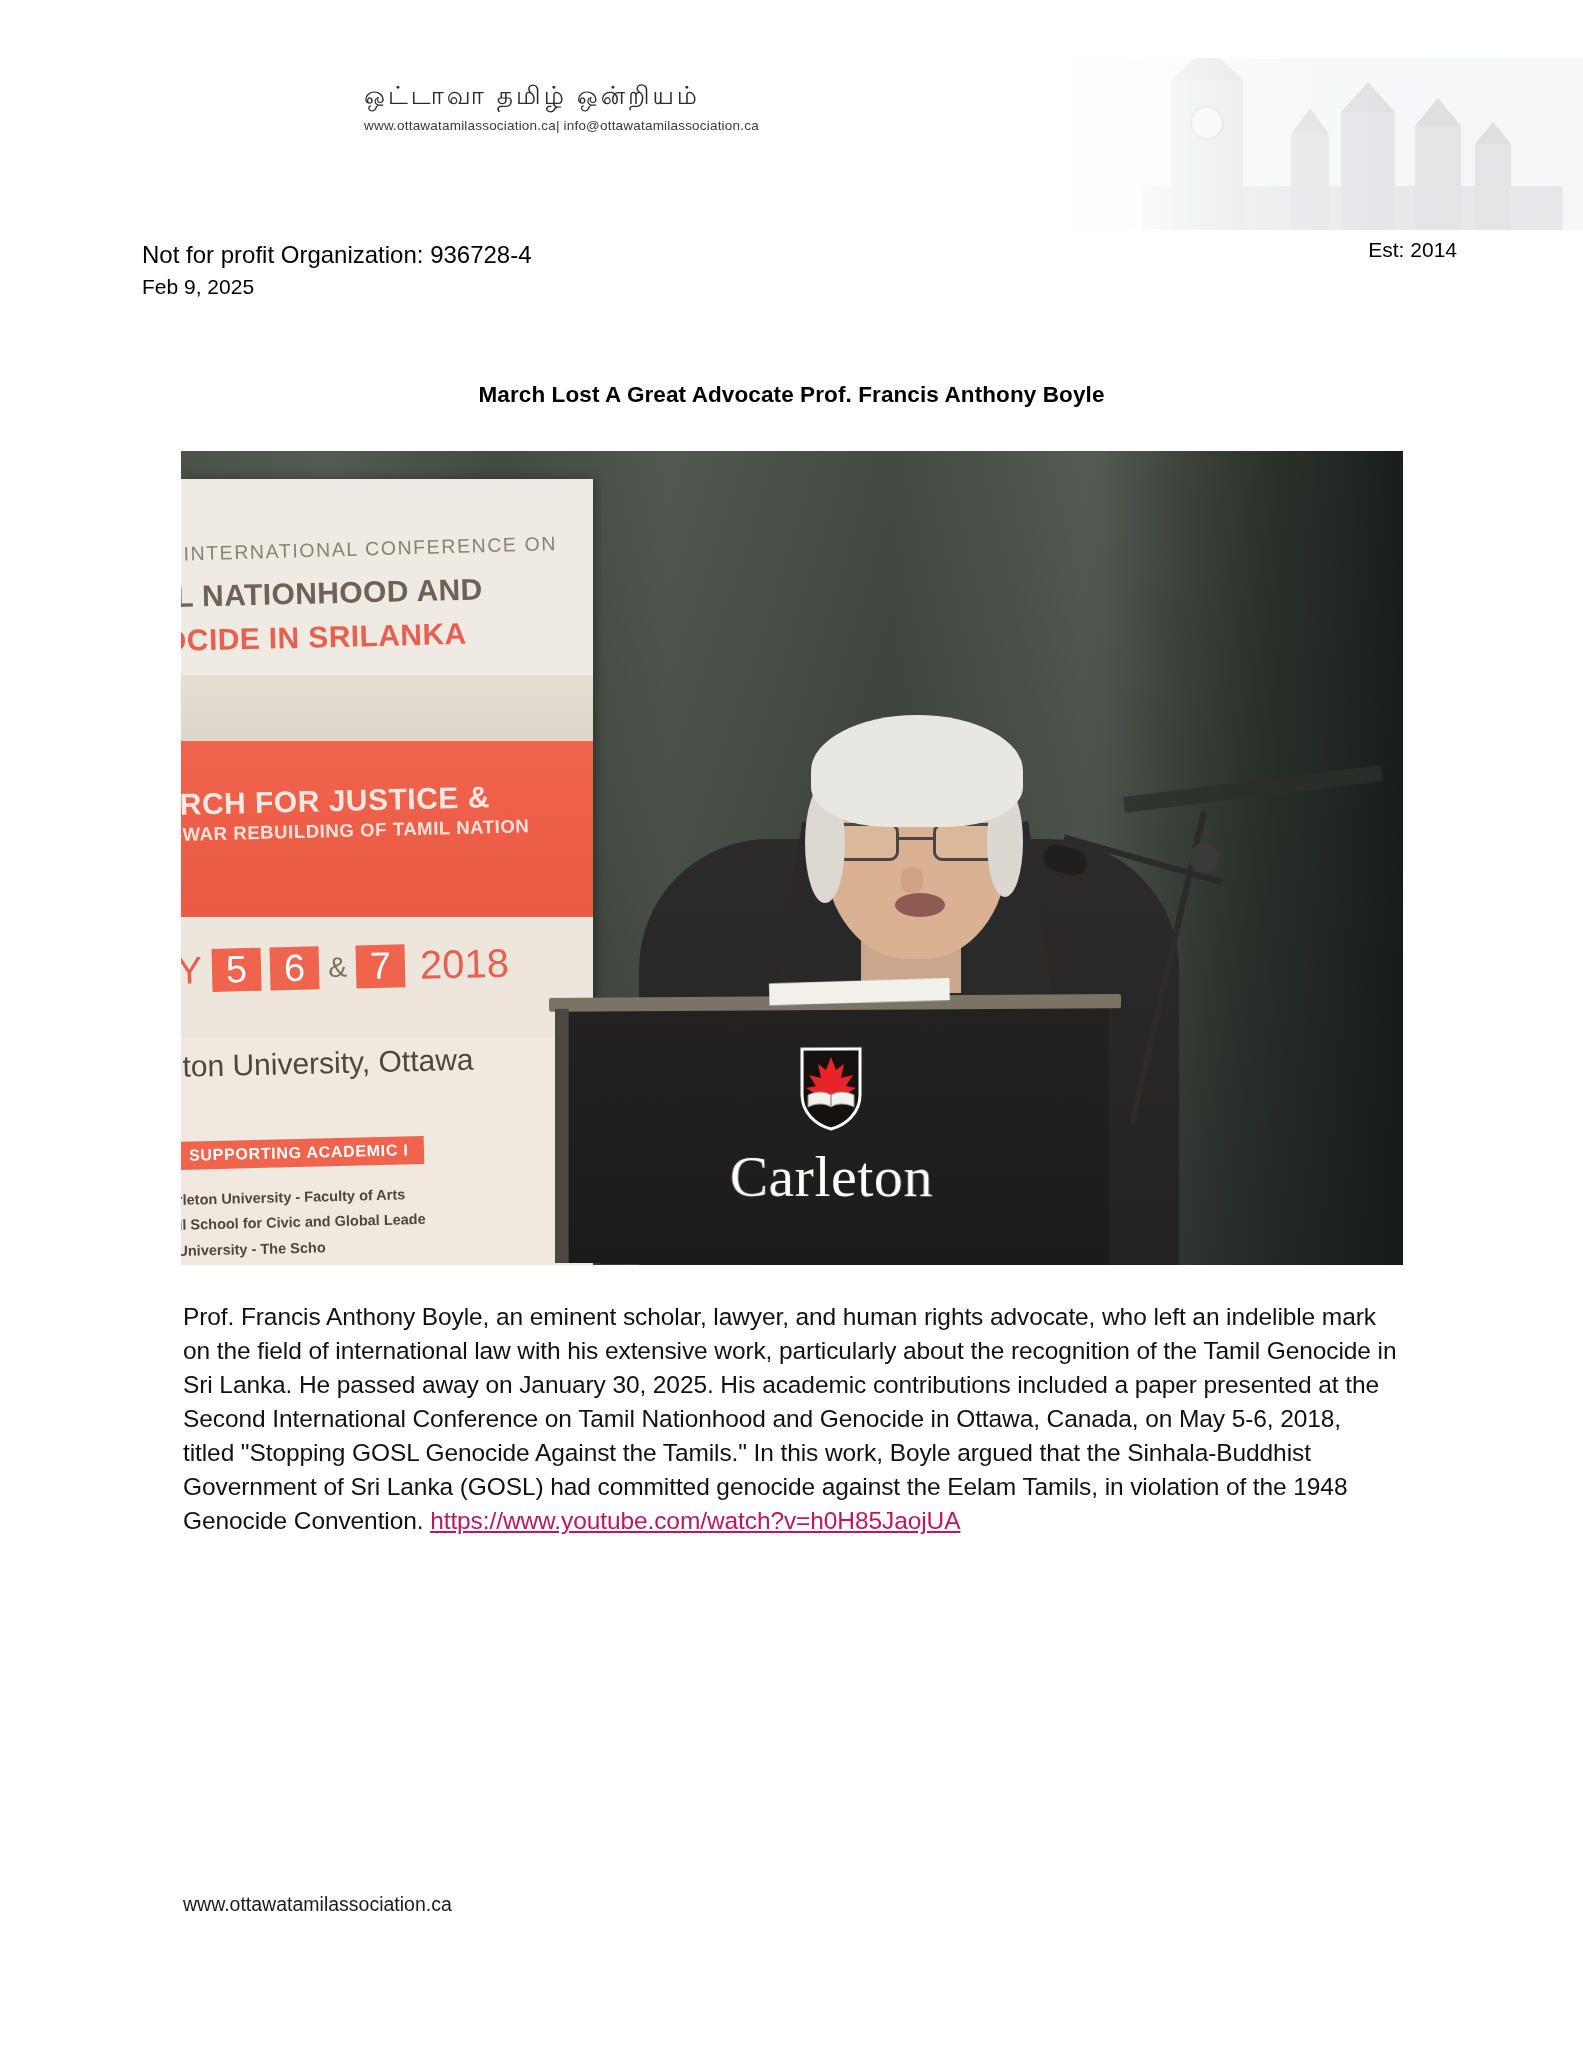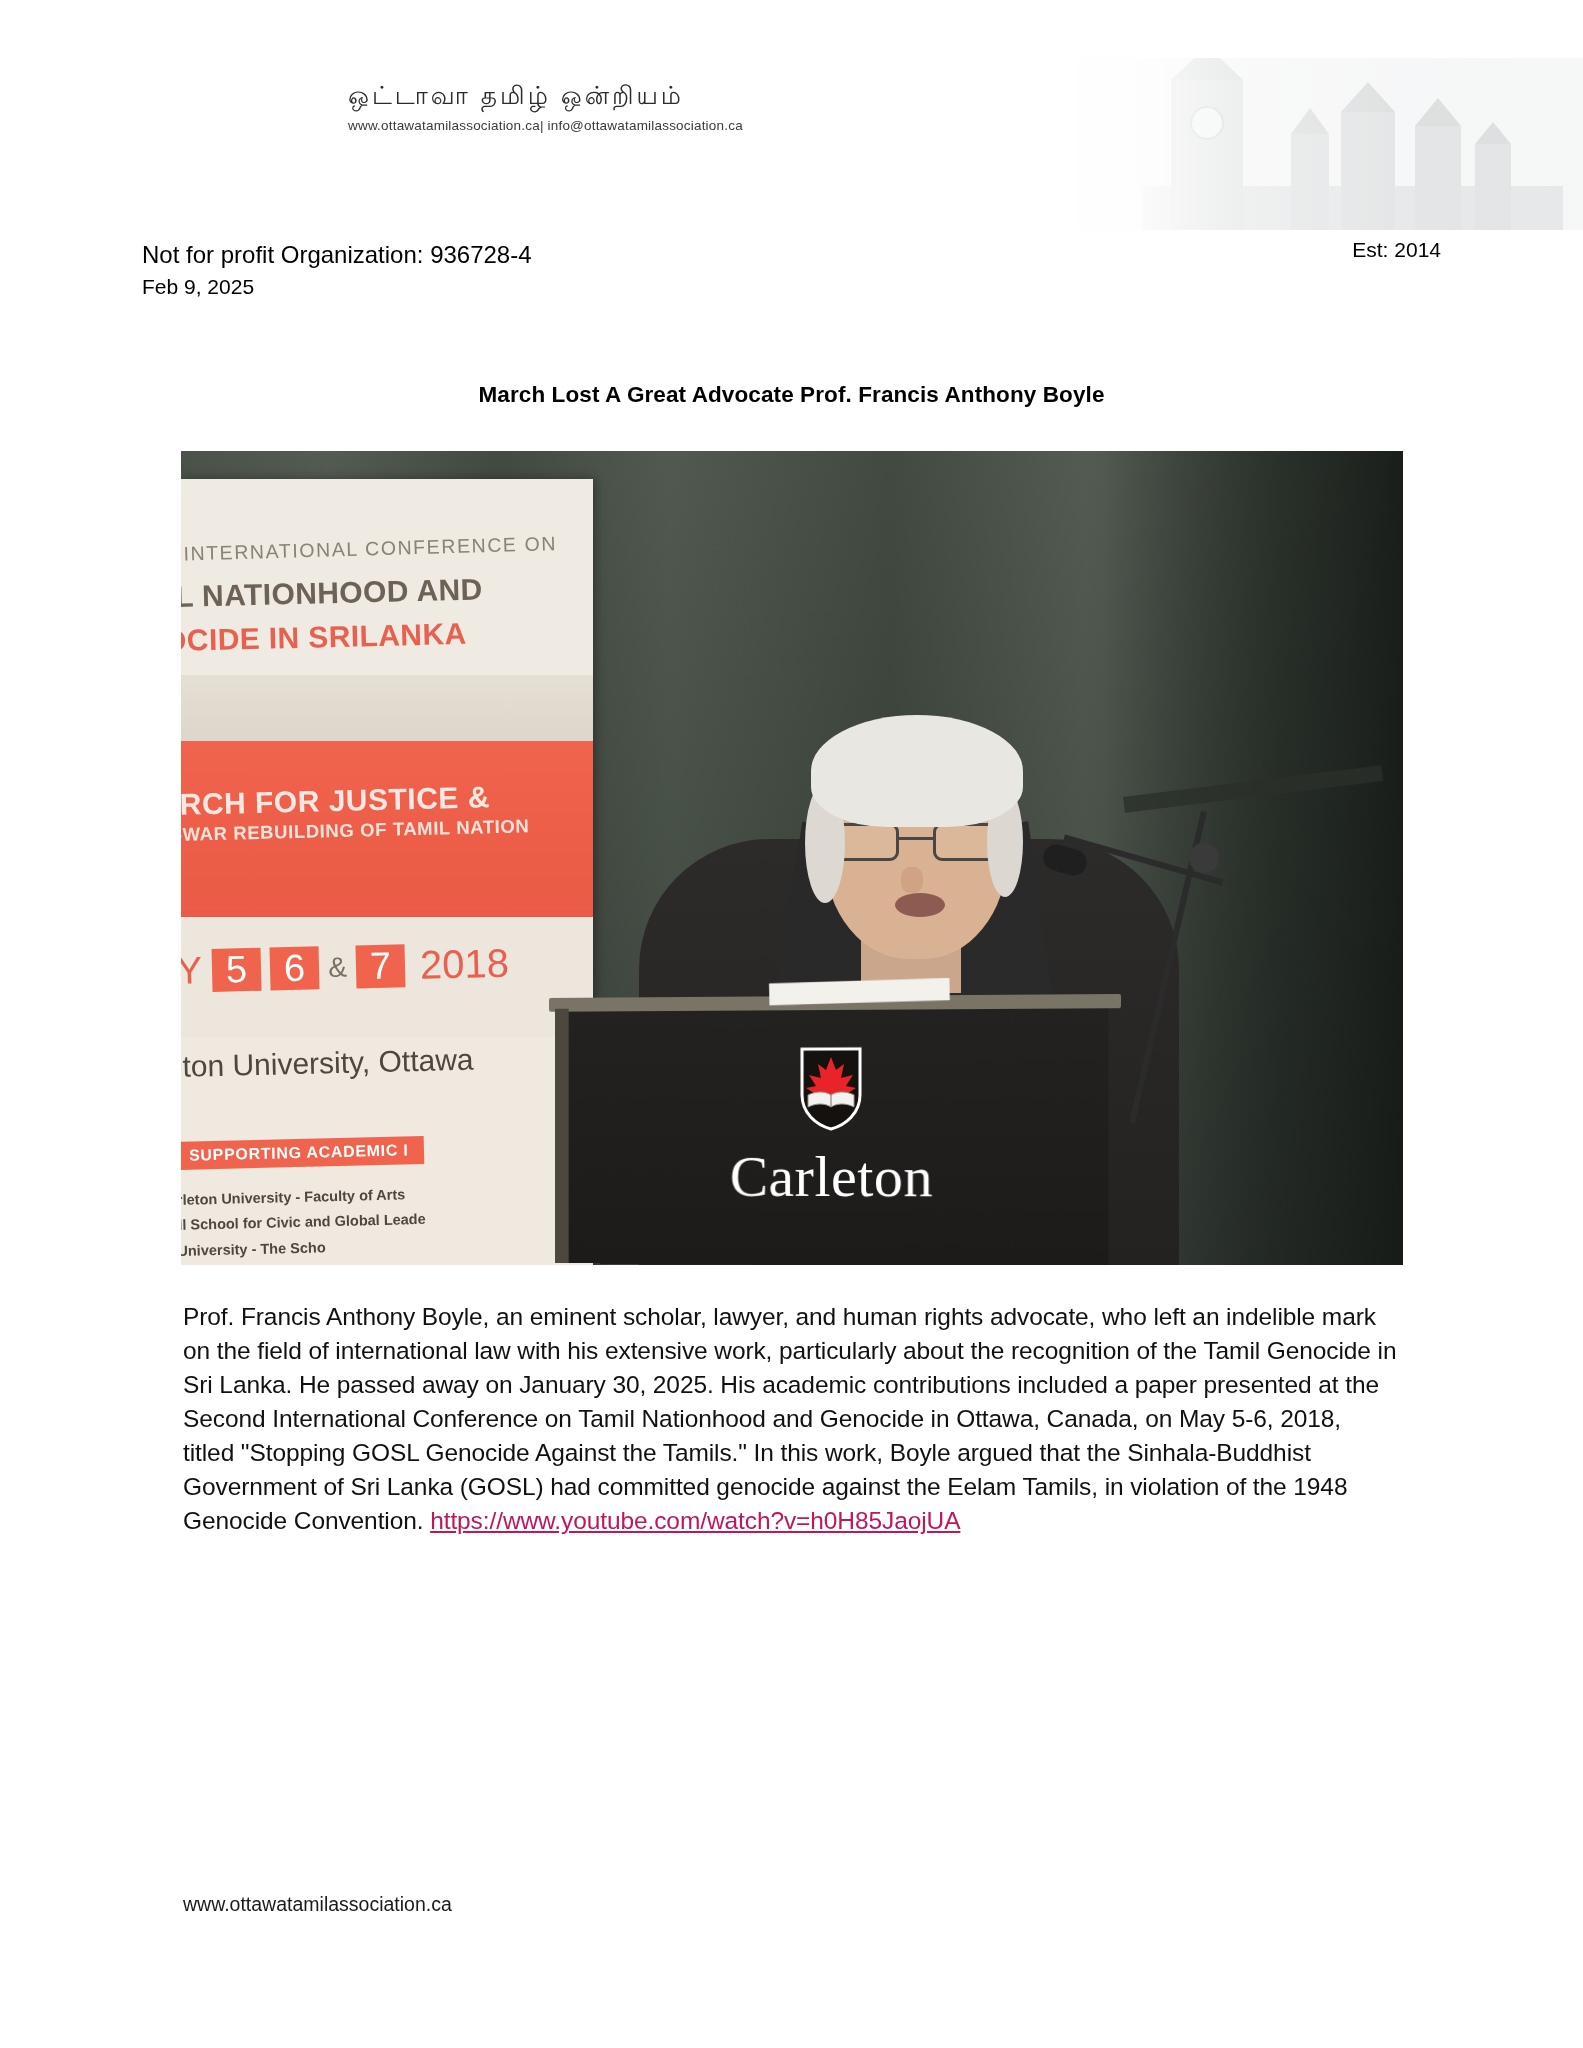--- a/index.html
+++ b/index.html
@@ -77,21 +77,21 @@
   }
   .crest-ota {
     position:absolute; top:6px; left:0; right:0;
     text-align:center; font-size:17px; font-weight:bold;
     letter-spacing:1px; color:#3b2b2e;
     font-family:"Liberation Sans", sans-serif;
   }
 
   .logo-text {
     position: absolute;
-    left: 348px; top: 22px;
+    left: 364px; top: 22px;
     width: 560px;
   }
   .logo-tamil {
     font-size: 25px;
     color: #2b2b2b;
     letter-spacing: 3px;
     line-height: 1.25;
     font-family: "Liberation Sans", sans-serif;
     white-space: nowrap;
   }
@@ -123,21 +123,21 @@
   
   .infoline {
     position: absolute;
     left: 142px; top: 238px;
     width: 930px;
   }
   .infoline .np { font-size: 24px; line-height: 1.42; }
   .infoline .date { font-size: 21px; line-height: 1.42; }
   .est {
     position: absolute;
-    right: 142px; top: 238px;
+    right: 126px; top: 238px;
     font-size: 21px;
     text-align: right;
     margin-left: 32px;
   }
 
   
   .doc-title {
     position: absolute;
     left: 142px; right: 142px;
     top: 382px;

